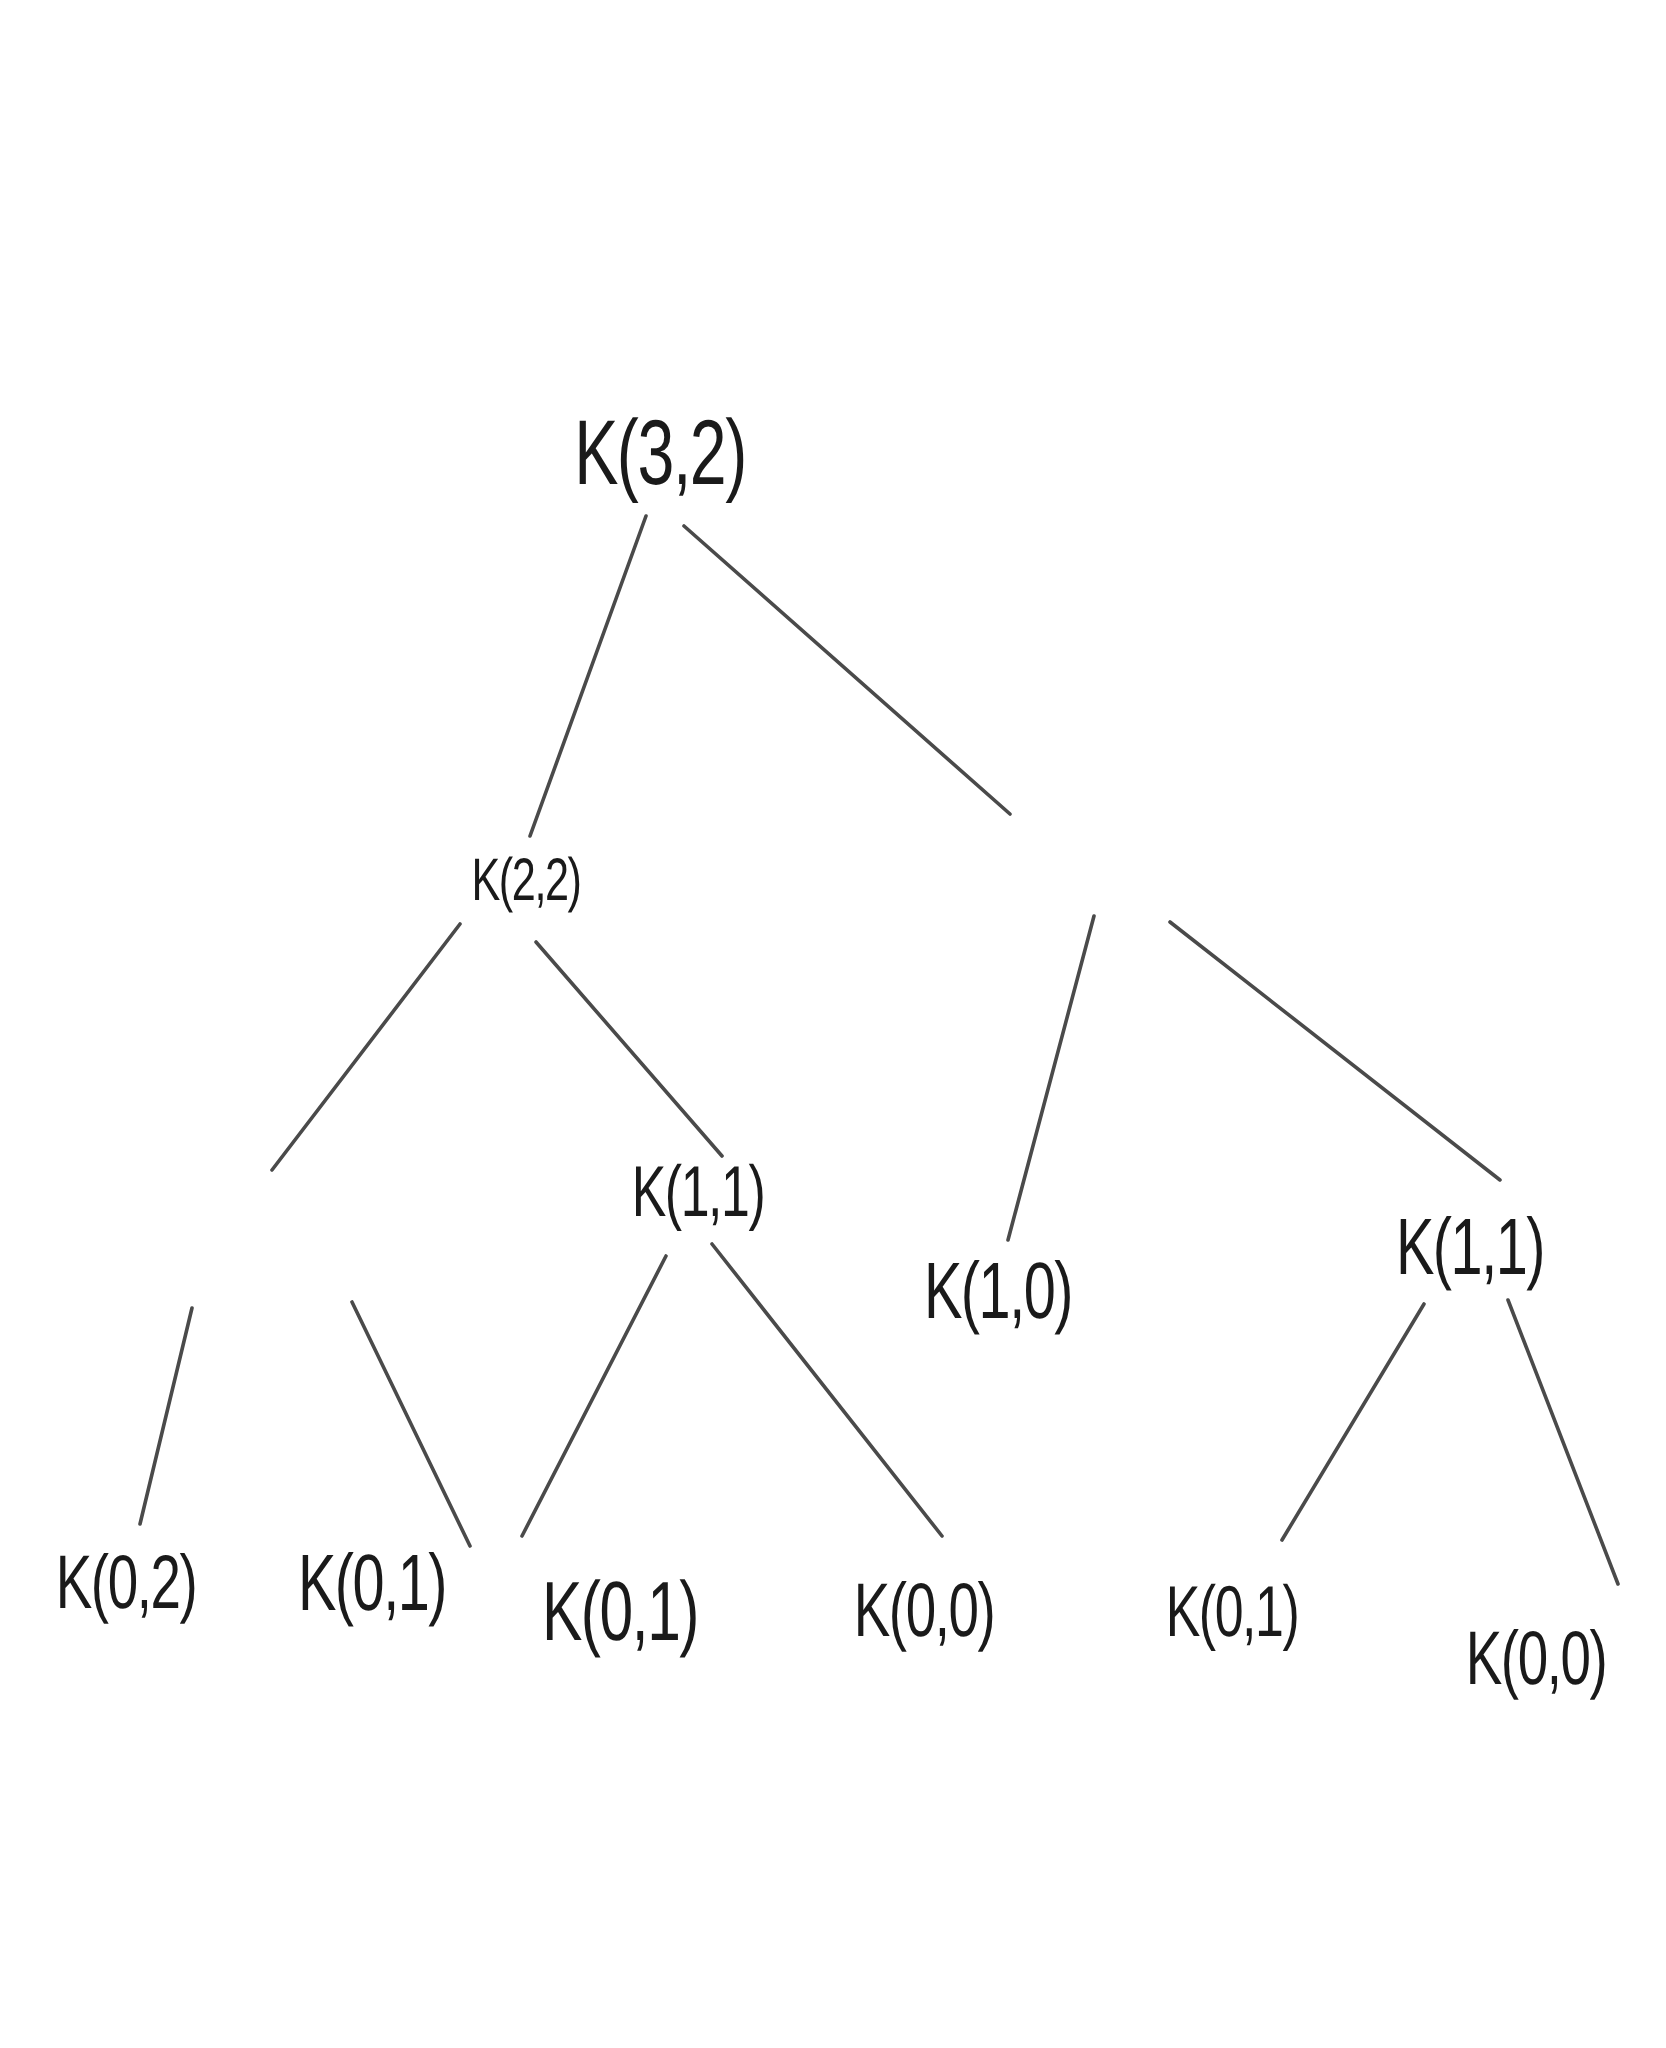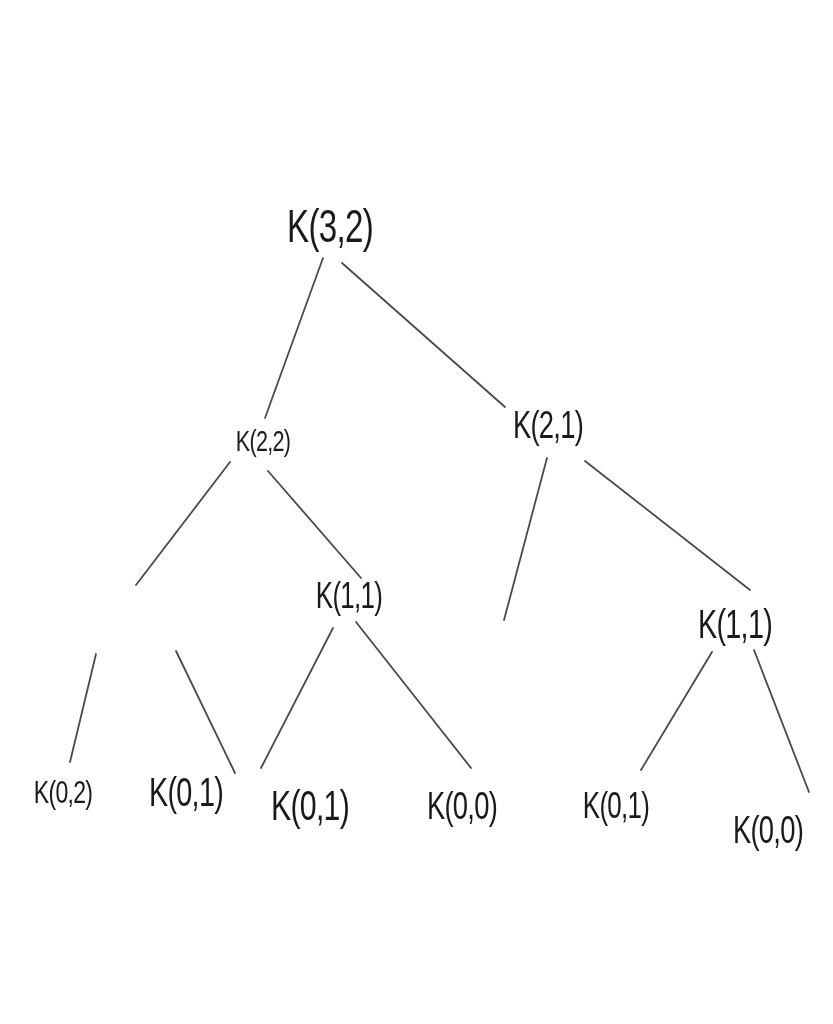--- a/index.html
+++ b/index.html
@@ -28,22 +28,22 @@
       <line x1="96" y1="654" x2="70" y2="762"></line>
       <line x1="176" y1="651" x2="235" y2="773"></line>
       <line x1="333" y1="628" x2="261" y2="768"></line>
       <line x1="356" y1="622" x2="471" y2="768"></line>
       <line x1="712" y1="652" x2="641" y2="770"></line>
       <line x1="754" y1="650" x2="809" y2="792"></line>
     </svg>
 
   <div class="node" style="left: 330px; top: 226px; font-size: 46px;"><span>K(3,2)</span></div>
   <div class="node" style="left: 263px; top: 441px; font-size: 30px; text-align: right;"><span>K(2,2)</span></div>
-  <div class="node" style="left: 548px; top: 425px; font-size: 38px;"><span>K(2,1)</span></div>
   <div class="node" style="left: 349px; top: 596px; font-size: 36px;"><span>K(1,1)</span></div>
+  <div class="node" style="left: 499px; top: 646px; font-size: 40px;"><span>K(1,0)</span></div>
   <div class="node" style="left: 735px; top: 624px; font-size: 40px;"><span>K(1,1)</span></div>
-  <div class="node" style="left: 63px; top: 792px; font-size: 32px; text-align: right;"><span>K(0,2)</span></div>
+  <div class="node" style="left: 63px; top: 792px; font-size: 38px; text-align: right;"><span>K(0,2)</span></div>
   <div class="node" style="left: 186px; top: 792px; font-size: 40px;"><span>K(0,1)</span></div>
   <div class="node" style="left: 310px; top: 806px; font-size: 42px;"><span>K(0,1)</span></div>
   <div class="node" style="left: 462px; top: 806px; font-size: 38px;"><span>K(0,0)</span></div>
   <div class="node" style="left: 616px; top: 806px; font-size: 36px;"><span>K(0,1)</span></div>
   <div class="node" style="left: 768px; top: 830px; font-size: 38px;"><span>K(0,0)</span></div>
 </div>
 
 </body></html>

